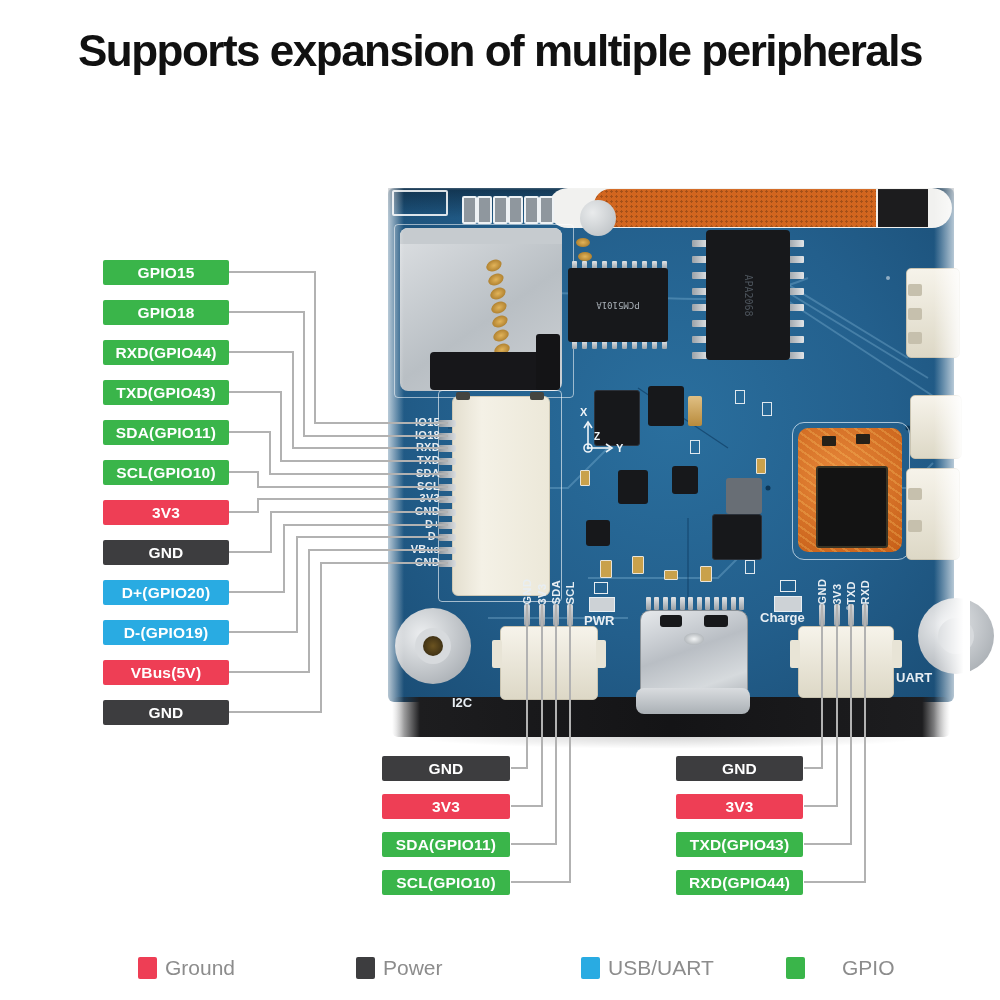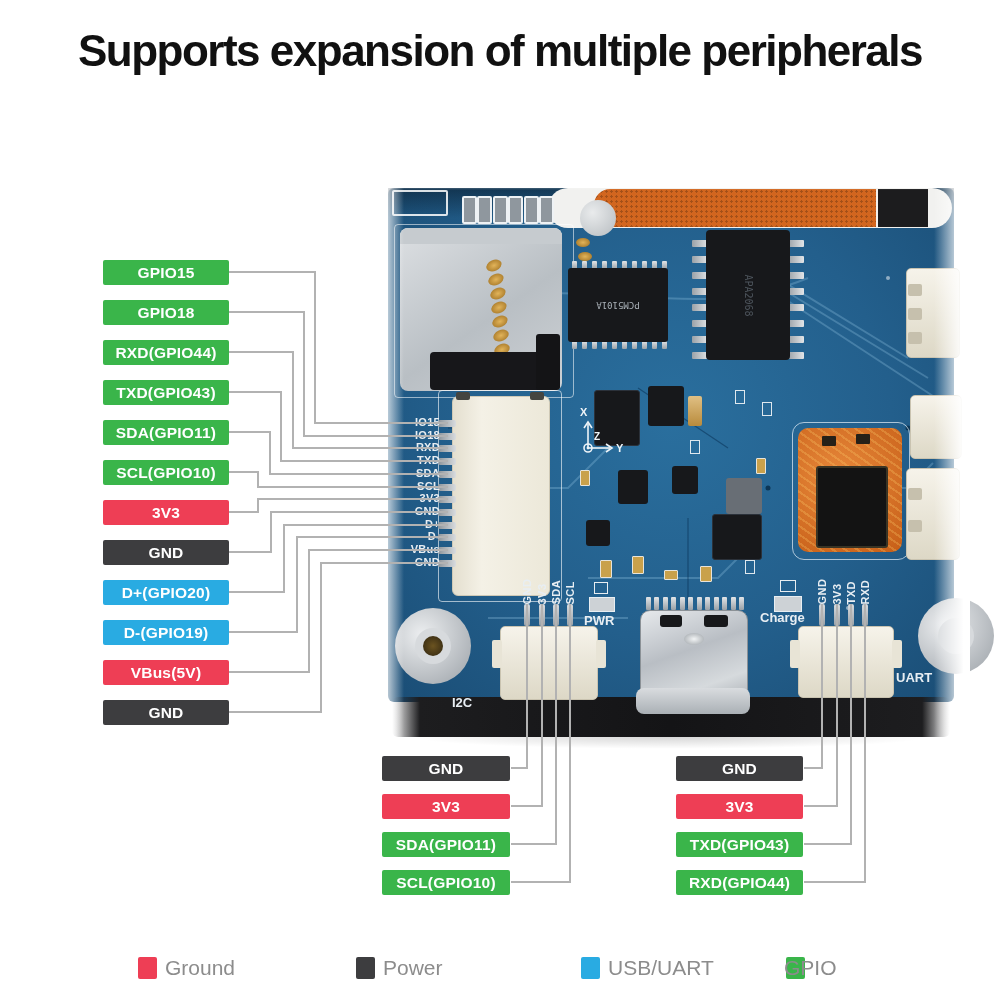--- a/index.html
+++ b/index.html
@@ -369,15 +369,15 @@
   <div class="tag" style="left:676px;top:832px;width:127px;" data-color="gpio">TXD(GPIO43)</div>
   <div class="tag" style="left:676px;top:870px;width:127px;" data-color="gpio">RXD(GPIO44)</div>
 
   <div class="legend-swatch" style="left:138px;" data-color="power"></div>
   <div class="legend-label" style="left:165px;">Ground</div>
   <div class="legend-swatch" style="left:356px;" data-color="ground"></div>
   <div class="legend-label" style="left:383px;">Power</div>
   <div class="legend-swatch" style="left:581px;" data-color="usb"></div>
   <div class="legend-label" style="left:608px;">USB/UART</div>
   <div class="legend-swatch" style="left:786px;" data-color="gpio"></div>
-  <div class="legend-label" style="left:784px;">GPIO</div>
+  <div class="legend-label" style="left:842px;">GPIO</div>
 
 </div>
 
 </body></html>

